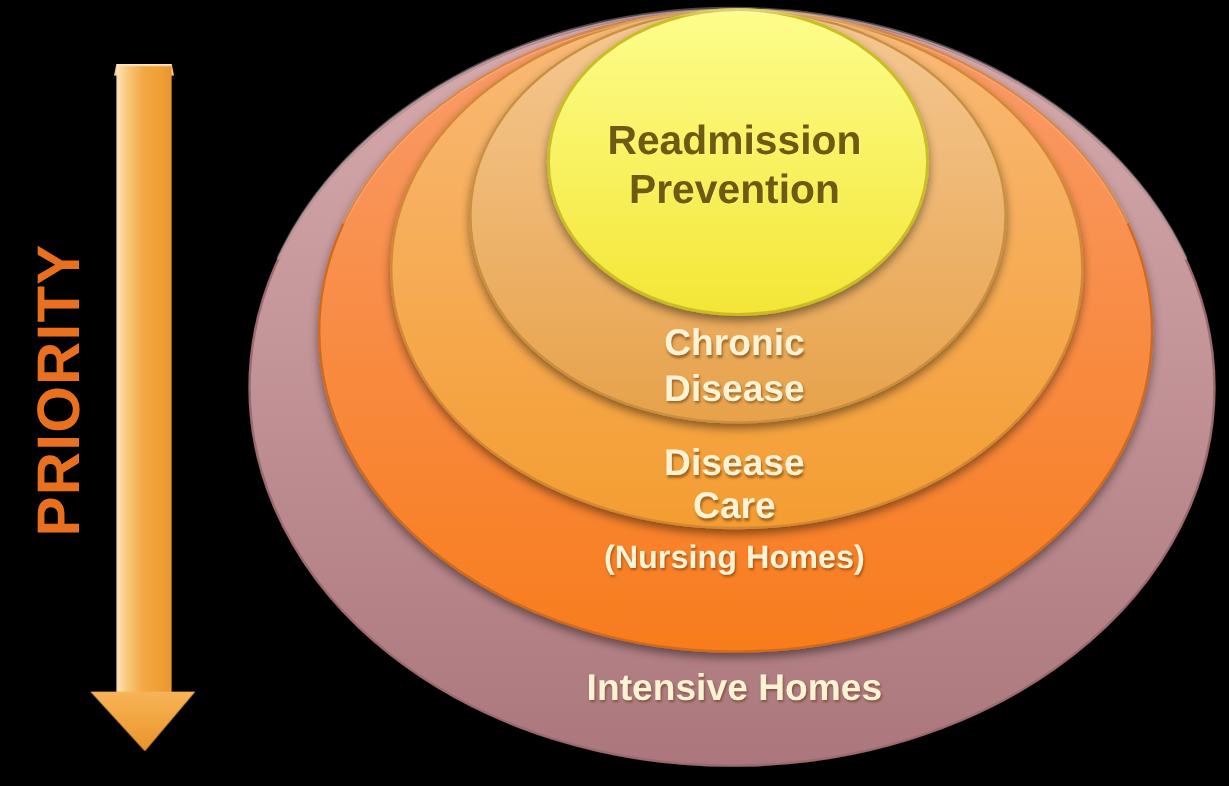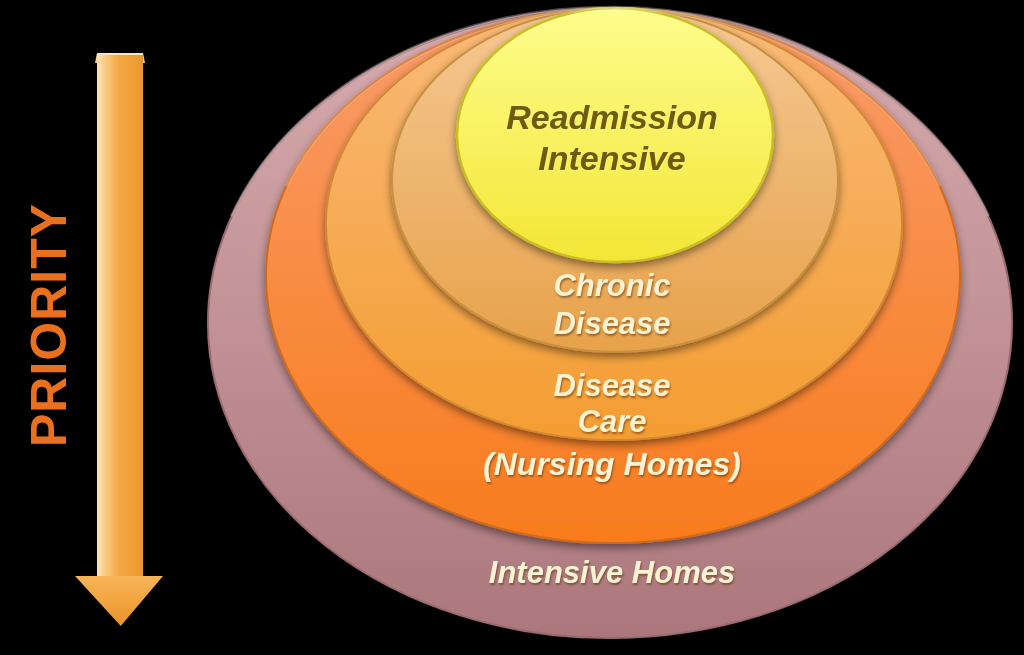--- a/index.html
+++ b/index.html
@@ -33,31 +33,31 @@
     position:absolute;left:75px;top:576px;width:88px;height:50px;
     background:linear-gradient(180deg,#F7B458 0%,var(--arrow-main) 40%,#E9932B 100%);
     clip-path:polygon(0 0,100% 0,52% 100%);
   }
 
   
   .lbl{
     position:absolute;left:612px;transform:translateX(-50%);
     text-align:center;font-weight:bold;white-space:nowrap;
   }
-  .lbl .line{display:block;font-style:italic;}
+  .lbl .line{display:block;}
   .cream{text-shadow:1px 2px 2px rgba(95,50,10,.55);}
   .lbl-readmission{top:97px;}
   .lbl-readmission .line{font-size:34px;line-height:41px;text-shadow:1px 1px 1px rgba(255,255,170,.35);}
   .lbl-chronic{top:267px;}
   .lbl-chronic .line{font-size:31px;line-height:38px;}
   .lbl-onset{top:368px;}
   .lbl-onset .line{font-size:31px;line-height:36px;}
   .lbl-nonintensive{top:448px;}
   .lbl-nonintensive .line1{font-size:31px;line-height:35px;}
-  .lbl-nonintensive .line2{font-size:32px;line-height:33px;text-align:right;}
+  .lbl-nonintensive .line2{font-size:27px;line-height:33px;text-align:right;}
   .lbl-intensive{top:555px;}
   .lbl-intensive .line1{font-size:31px;line-height:35px;}
   .lbl-intensive .line2{font-size:27px;line-height:36px;}
 </style>
 </head>
 <body style="background: rgb(0, 0, 0);">
 
 <div class="stage">
 
   <svg width="1024" height="655" viewBox="0 0 1024 655">
@@ -92,21 +92,21 @@
     <ellipse cx="614" cy="224" rx="288" ry="216" fill="url(#grad2)" stroke-width="2" filter="url(#ringShadow)" stroke="#D28934"></ellipse>
     <ellipse cx="615" cy="180" rx="223" ry="172" fill="url(#grad1)" stroke-width="2" filter="url(#ringShadow)" stroke="#C89040"></ellipse>
     <ellipse cx="615" cy="135" rx="158" ry="127" fill="url(#grad0)" stroke-width="2.5" filter="url(#ringShadow)" stroke="#C9BD25"></ellipse>
 
     <path d="M 232 215 A 402 315 0 0 1 988 215" fill="none" stroke="rgba(255,245,245,0.30)" stroke-width="3" stroke-linecap="round"></path>
     <path d="M 287 185 A 347 267 0 0 1 939 185" fill="none" stroke="rgba(255,245,235,0.22)" stroke-width="3" stroke-linecap="round"></path>
   </svg>
 
   <div class="lbl lbl-readmission" style="color: rgb(110, 90, 16);">
     <span class="line">Readmission</span>
-    <span class="line">Intensive</span>
+    <span class="line">Prevention</span>
   </div>
 
   <div class="lbl lbl-chronic cream" style="color: rgb(251, 243, 212);">
     <span class="line">Chronic</span>
     <span class="line">Disease</span>
   </div>
 
   <div class="lbl lbl-onset cream" style="color: rgb(251, 243, 212);">
     <span class="line">Disease</span>
     <span class="line">Care</span>

